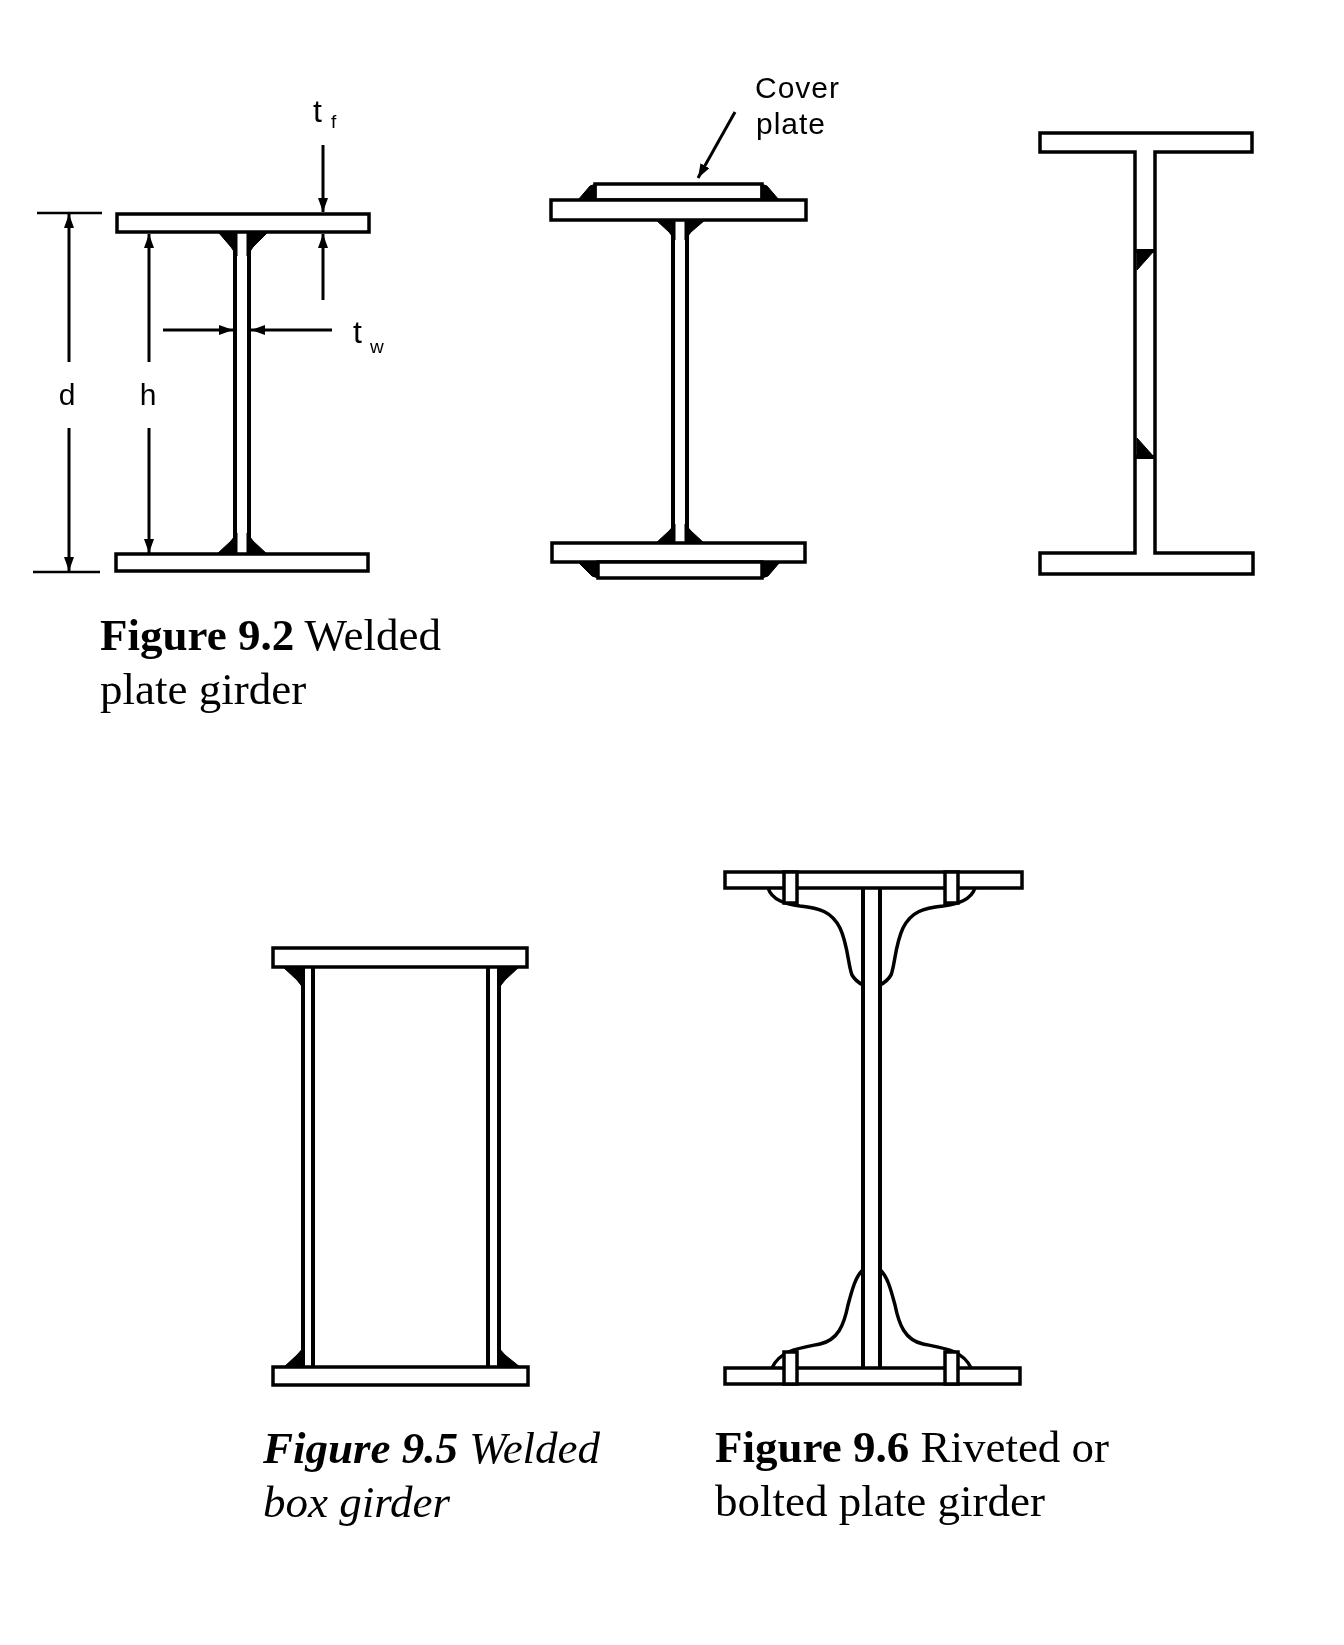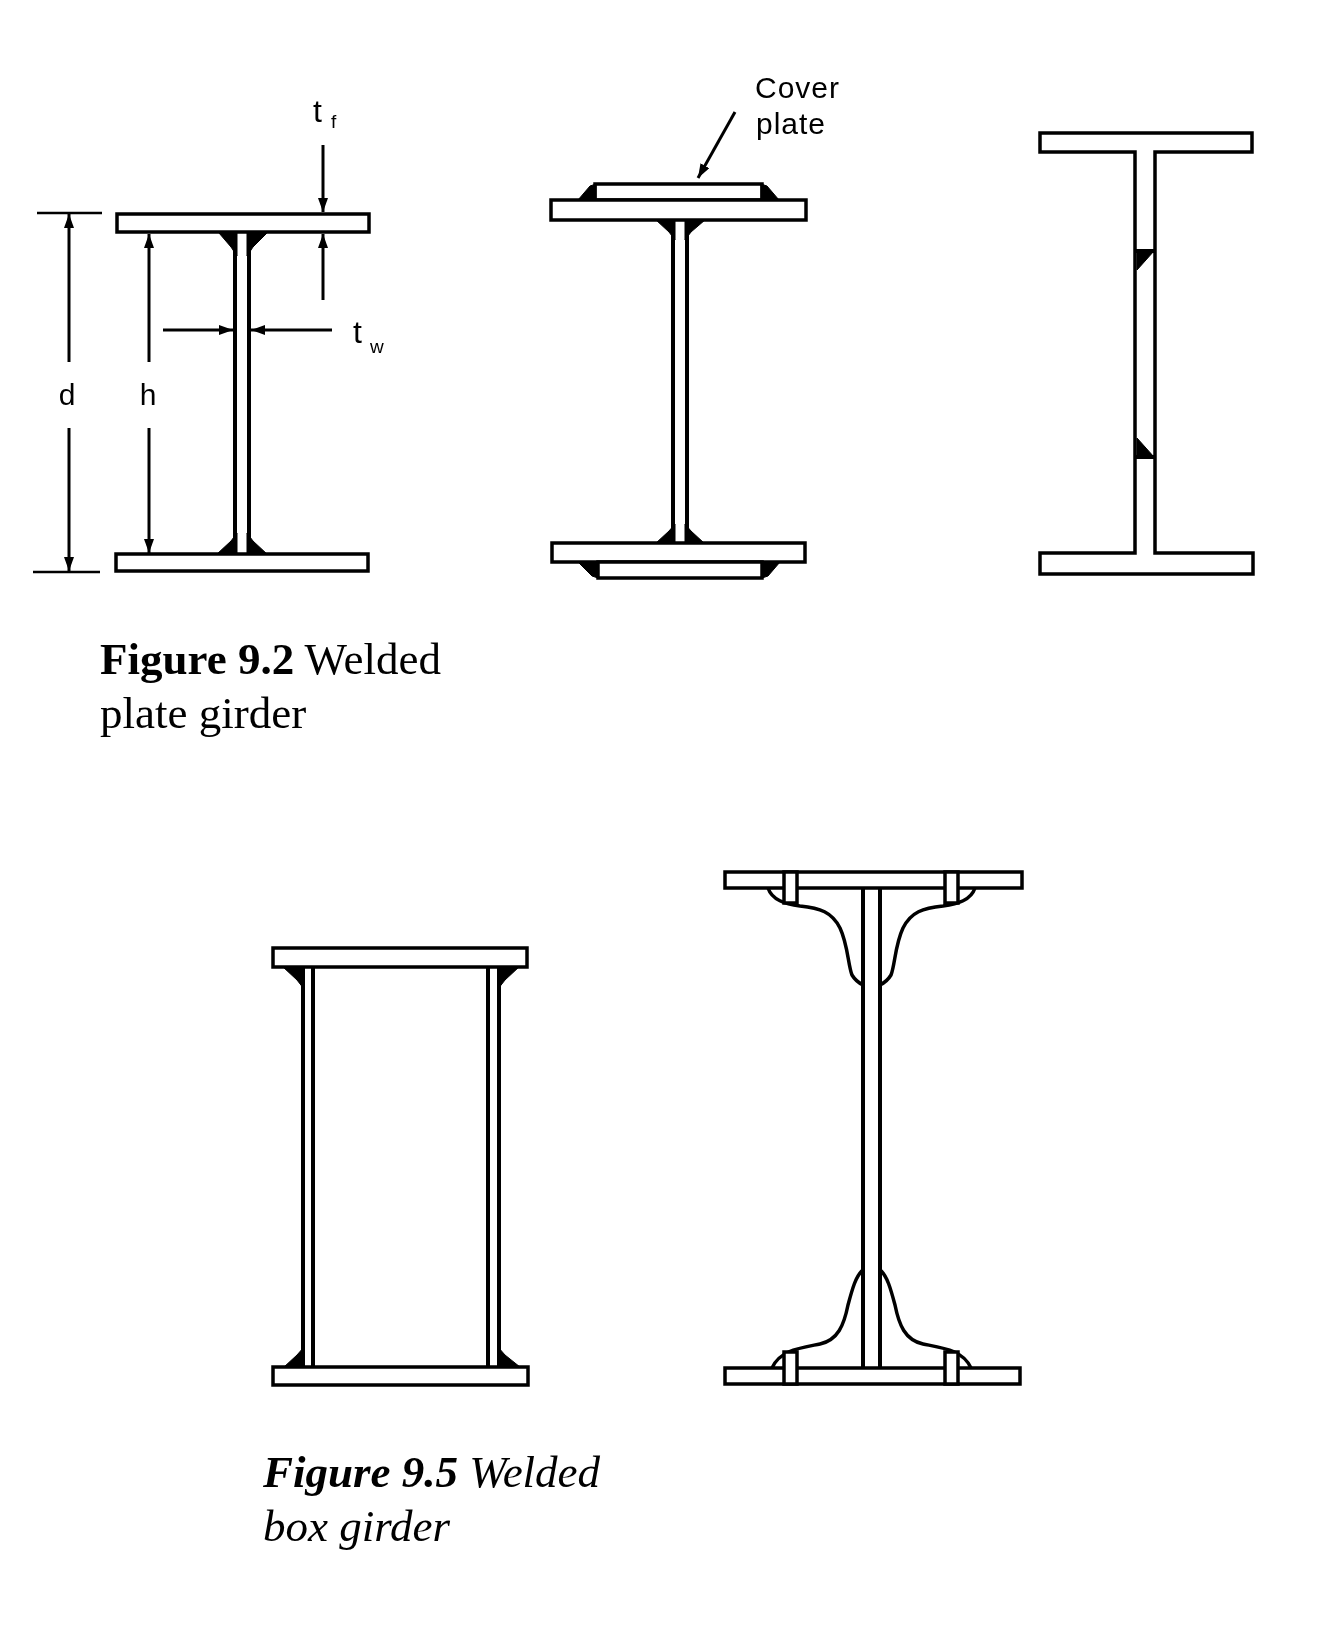--- a/index.html
+++ b/index.html
@@ -15,21 +15,20 @@
       left: 0; top: 0;
       width: 1344px; height: 1645px;
     }
     .caption {
       position: absolute;
       font-family: "Liberation Serif", "DejaVu Serif", serif;
       font-size: 45px;
       line-height: 54px;
       color: #000000;
       white-space: normal;
-      margin-top: 24px;
     }
     .caption b { font-weight: bold; }
     .outline { fill: #ffffff; stroke: #000000; stroke-width: 3.5; }
     .webline { stroke: #000000; stroke-width: 4; fill: none; }
     .weld { fill: #000000; stroke: #000000; stroke-width: 1; }
     .dim { stroke: #000000; stroke-width: 3; fill: none; }
     .ext { stroke: #000000; stroke-width: 2.5; fill: none; }
     .angle { stroke: #000000; stroke-width: 3.5; fill: none; }
     .lbl { font-family: "Liberation Sans", "DejaVu Sans", sans-serif; fill: #000000; }
   </style>
@@ -168,14 +167,17 @@
   <div class="caption" style="left:100px; top:608px; width:370px;">
     <b>Figure 9.2</b> <span>Welded plate girder</span>
   </div>
 
 
 
   <div class="caption" style="left:263px; top:1421px; width:370px;font-style:italic;">
     <b>Figure 9.5</b> <span>Welded box girder</span>
   </div>
 
+  <div class="caption" style="left:715px; top:1420px; width:420px;">
+    <b>Figure 9.6</b> <span>Riveted or bolted plate girder</span>
+  </div>
 
 </div>
 
 </body></html>

